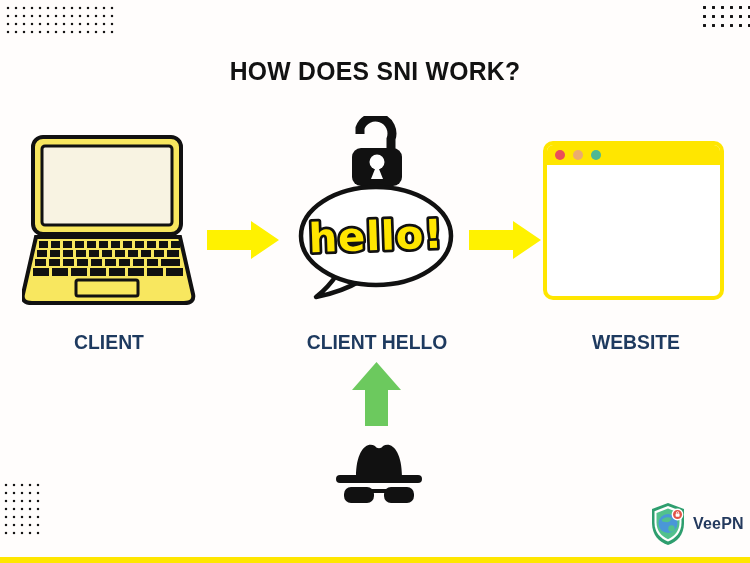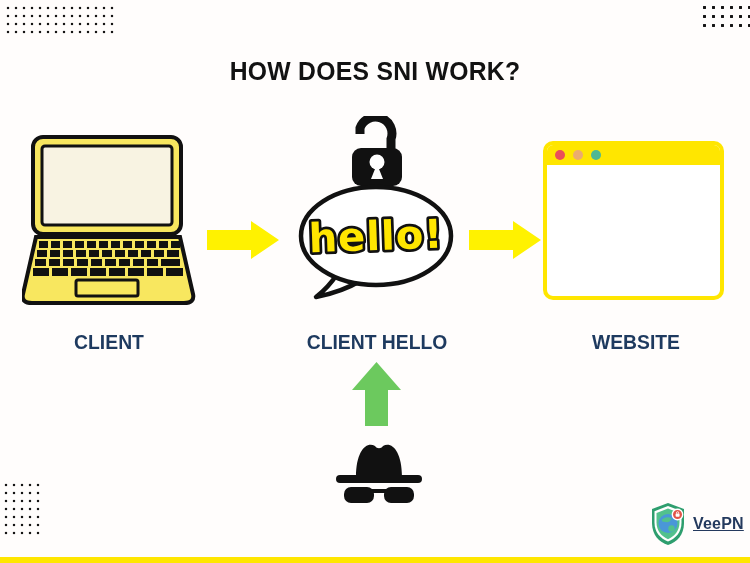--- a/index.html
+++ b/index.html
@@ -74,21 +74,20 @@
   #win-dot-green{background:var(--window-dot-green,#4FB893);}
 
   .logo{
     position:absolute;left:650px;top:502px;
     display:flex;align-items:center;gap:7px;
   }
   .logo svg{position:static;}
   .logo-text{
     font-size:16px;font-weight:800;color:var(--logo-text-navy,#243A5E);
     letter-spacing:.2px;
-    text-decoration:underline;
   }
   .bottom-bar{
     position:absolute;left:0;right:0;bottom:0;height:6px;
     background:var(--accent-yellow,#FFE600);
   }
 </style>
 </head>
 <body style="--background: #FFFDFC; --title-black: #121212; --label-navy: #1E3A5F; --accent-yellow: #FFE600; --arrow-yellow: #FFF200; --laptop-yellow: #F8E75F; --screen-cream: #F8F3E2; --green-arrow: #6CC95E; --window-dot-red: #EA4F5A; --window-dot-orange: #EBAC6F; --window-dot-green: #4FB893; --logo-green-dark: #2E9E6E; --logo-green: #52C18D; --logo-globe-blue: #4A97D8; --logo-badge-red: #E25449; --logo-text-navy: #243A5E;">
 
 <div class="dots" id="dots-tl"></div>

